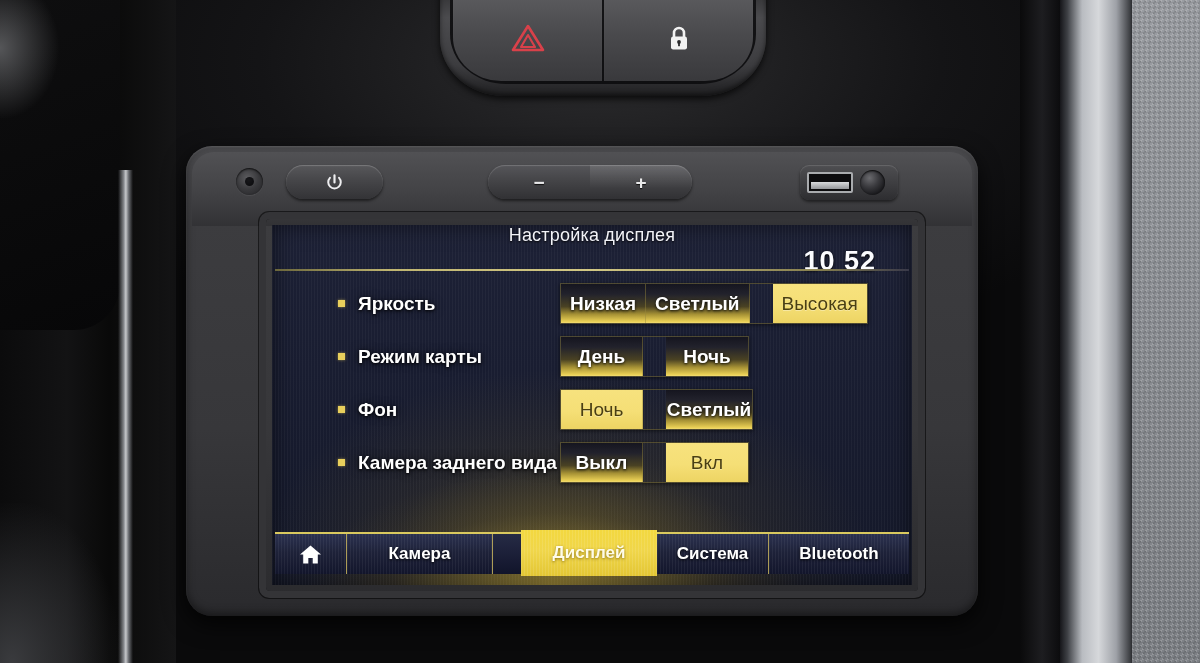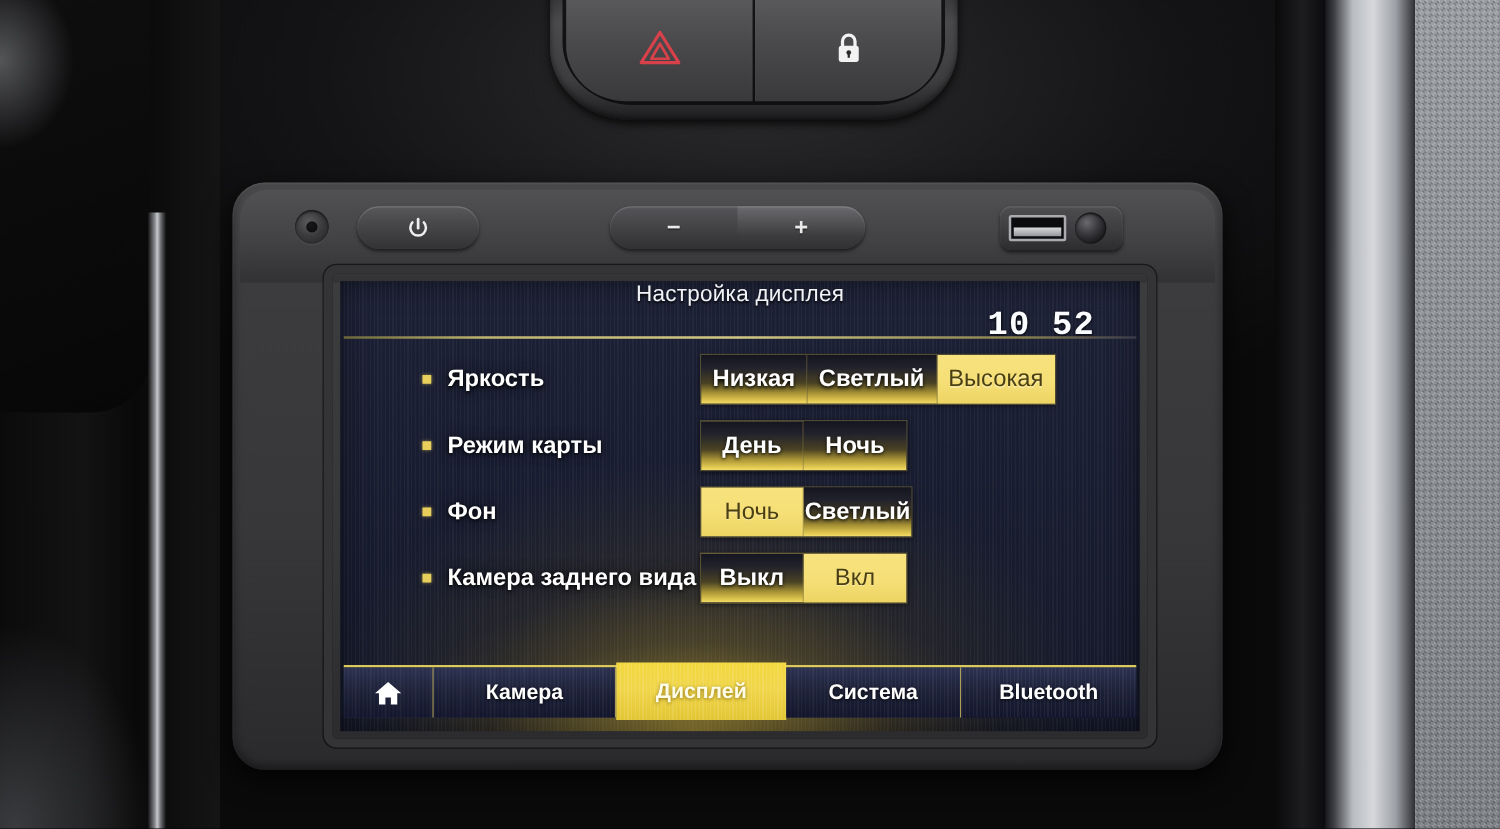--- a/index.html
+++ b/index.html
@@ -254,21 +254,20 @@
     letter-spacing: .2px;
     text-shadow: 0 1px 2px rgba(0,0,0,.9);
   }
   .scr-clock {
     margin-left: auto;
     color: #fbfcff;
     font-size: 27px;
     font-weight: bold;
     letter-spacing: 1px;
     text-shadow: 0 1px 3px rgba(0,0,0,.95);
-    font-family: Liberation Mono, monospace;
   }
   .header-rule {
     position: absolute;
     left: 3px; top: 44px; width: 634px; height: 2px;
     background: linear-gradient(90deg, #6f6a3c 0%, #c8bd74 18%, #dcd189 50%, #8b8350 86%, #3a3a4a 100%);
     opacity: .95;
   }
 
   
   .rows {
@@ -307,21 +306,21 @@
     height: 39px;
     display: flex;
     align-items: center;
     justify-content: center;
     padding: 0 9px;
     font-size: 19px;
     line-height: 1;
     border-right: 1px solid rgba(150,135,60,.45);
     white-space: nowrap;
   }
-  .seg:last-child { border-right: none; }
+  .seg:last-child { border-right: none; margin-left: 23px; }
 
   
   .seg.off {
     background: linear-gradient(180deg, #15151f 0%, #22222c 26%, #4a4223 58%, #a79235 78%, #e9cf55 96%, #f2dc72 100%);
     color: #ffffff;
     font-weight: bold;
     text-shadow: 0 1px 3px rgba(0,0,0,.95);
   }
   
   .seg.on {
@@ -351,21 +350,21 @@
     text-shadow: 0 1px 3px rgba(0,0,0,.9);
     border-right: 1px solid rgba(196,178,92,.85);
     background: linear-gradient(180deg, #2b3150 0%, #1e2239 45%, #12152b 100%);
     background-image:
       repeating-linear-gradient(90deg, rgba(255,255,255,.05) 0px, rgba(255,255,255,.05) 1px, rgba(0,0,0,0) 1px, rgba(0,0,0,0) 3px),
       linear-gradient(180deg, #2b3150 0%, #1e2239 45%, #12152b 100%);
   }
   .tab:last-child { border-right: none; }
   .tab.home { flex: 0 0 72px; }
   .tab.audio { flex: 0 0 146px; }
-  .tab.display { flex: 0 0 136px; }
+  .tab.display { flex: 0 0 136px; margin-left: 28px; }
   .tab.bt { flex: 0 0 140px; }
   .tab.system { flex: 1; }
   .tab.active {
     color: #fffce8;
     border-right: none;
     margin-top: -4px;
     height: 46px;
     background-image:
       repeating-linear-gradient(90deg, rgba(255,255,255,.10) 0px, rgba(255,255,255,.10) 1px, rgba(0,0,0,0) 1px, rgba(0,0,0,0) 3px),
       linear-gradient(180deg, #f3d83f 0%, #f0d64a 45%, #e3c634 100%);

